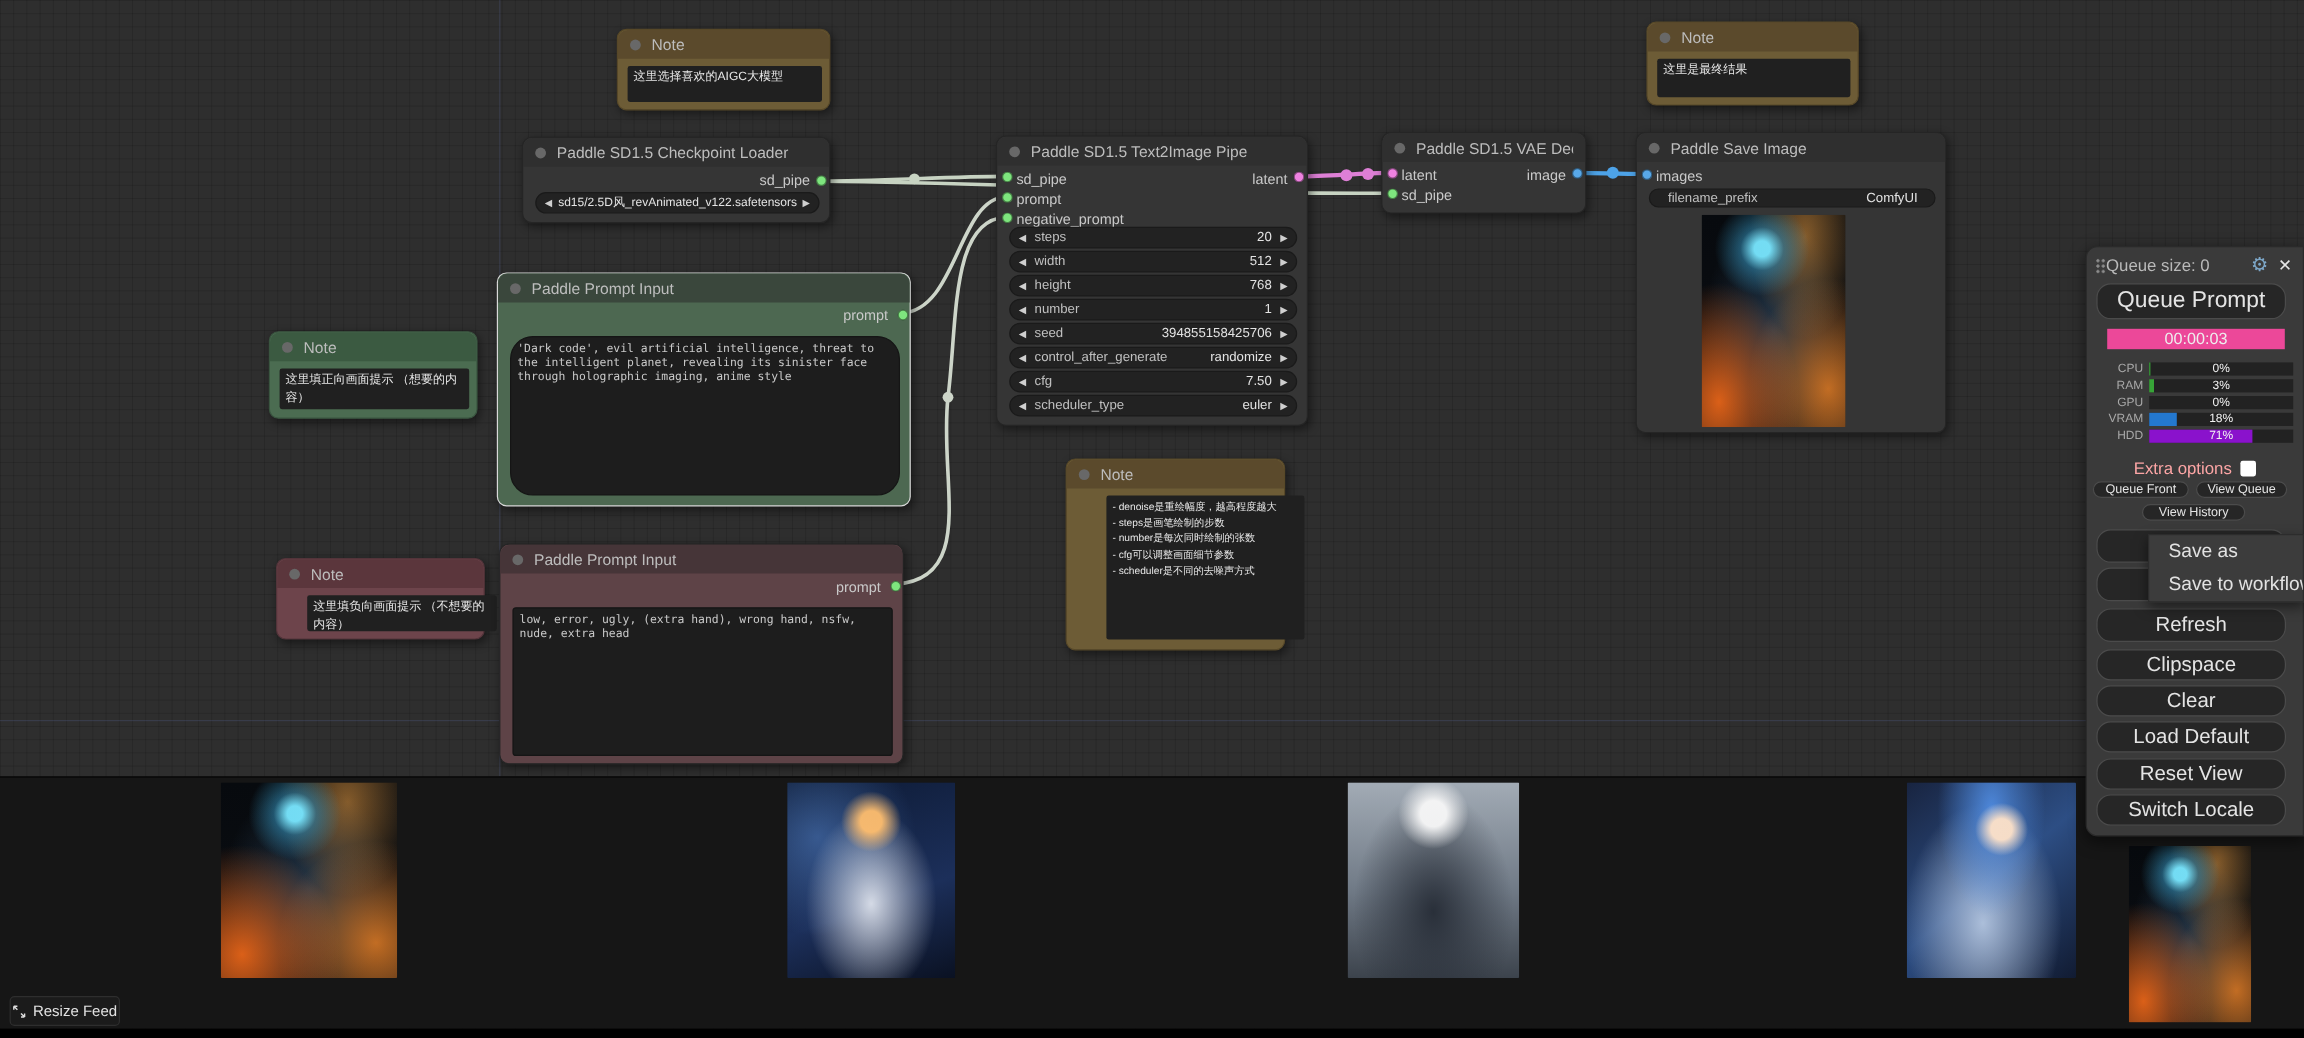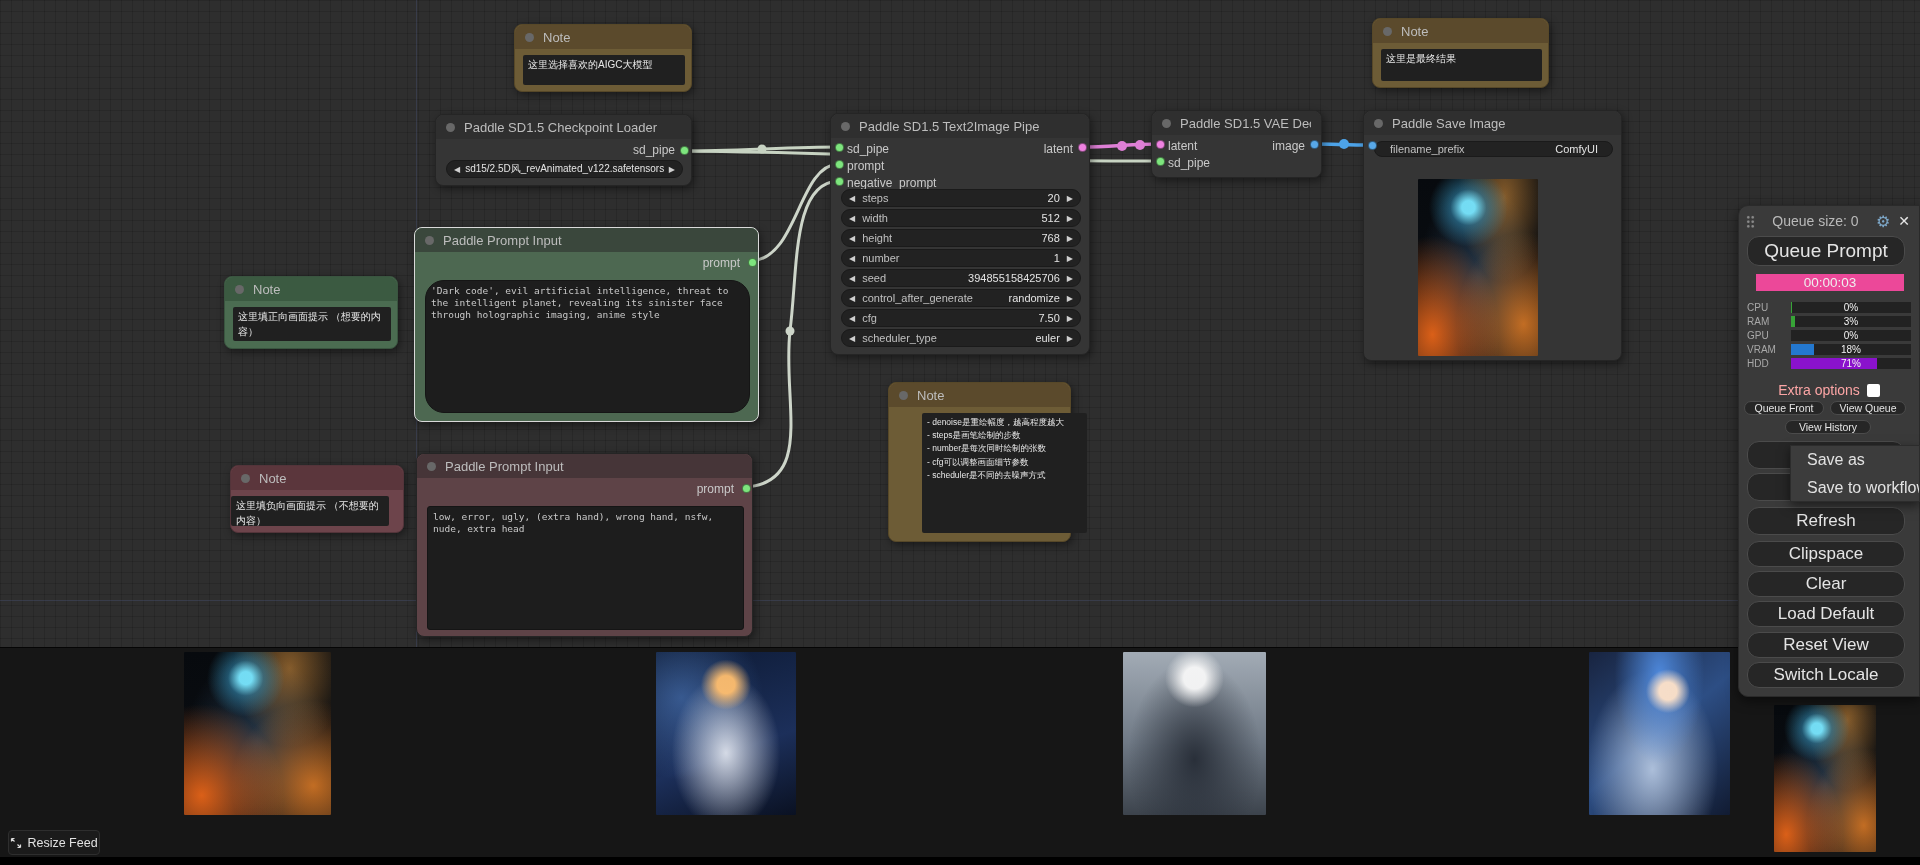--- a/index.html
+++ b/index.html
@@ -84,31 +84,31 @@
       radial-gradient(ellipse at 45% 72%, rgba(195,212,236,0.85), transparent 60%),
       linear-gradient(140deg, #182440, #2d4e84 50%, #111b32); }
 
   
   #sidebar { position:absolute; left:1738px; top:205px; width:182px; height:492px;
     background:#3a3a3a; border:1px solid #2a2a2a; border-radius:10px 0 0 10px;
     box-shadow:0 4px 12px rgba(0,0,0,0.5); z-index:4; }
   .sb-head { position:absolute; left:0; top:4px; width:100%; height:22px; display:flex; align-items:center; }
   .drag-dots { width:9px; height:13px; margin-left:7px;
     background:radial-gradient(circle, #8d8d8d 1.1px, transparent 1.4px); background-size:4.5px 4.5px; }
-  .qsize { flex:1; text-align:center; color:#b9b9b9; font-size:14px; }
+  .qsize { flex:1; text-align:left; color:#b9b9b9; font-size:14px; }
   .gear { color:#7da7c8; font-size:16px; margin-right:8px; cursor:default; }
   .xclose { color:#e6e6e6; font-size:14px; margin-right:9px; }
   .btn { position:absolute; left:8px; width:158px; background:#262626; border:1px solid #4b4b4b;
     border-radius:12px; color:#e4e4e4; font-size:17px; display:flex; align-items:center; justify-content:center; }
   .btn.small { font-size:10.5px; border-radius:8px; }
   #timer { position:absolute; left:17px; top:68px; width:148px; height:17px; background:#ec4899;
     color:#eee; font-size:13.5px; display:flex; align-items:center; justify-content:center; }
   .stats { position:absolute; left:8px; top:96px; width:164px; display:flex; flex-direction:column; gap:3px; }
   .stat-row { display:flex; align-items:center; height:11px; }
-  .stat-label { width:44px; text-align:left; padding-right:5px; color:#a8a8a8; font-size:10px; }
+  .stat-label { width:44px; text-align:right; padding-right:5px; color:#a8a8a8; font-size:10px; }
   .stat-bar { flex:1; height:11px; background:#222; position:relative; }
   .stat-fill { position:absolute; left:0; top:0; height:100%; }
   .stat-val { position:absolute; left:0; top:0; width:100%; height:100%; display:flex;
     align-items:center; justify-content:center; color:#f2f2f2; font-size:10px; }
   .extra-row { position:absolute; left:0; top:176px; width:100%; display:flex; align-items:center; justify-content:center; gap:7px; }
   .extra-label { color:#fca5a5; font-size:14px; }
   .checkbox { width:13px; height:13px; background:#fff; border-radius:2px; }
 
   #context-menu { position:absolute; left:1790px; top:445px; width:130px; height:57px;
     background:#3c3c3c; border:1px solid #2c2c2c; box-shadow:0 4px 10px rgba(0,0,0,0.5);
@@ -244,21 +244,21 @@
     <div class="port blue" style="left:158px;top:29px;"></div>
   </div>
 
   <div class="node" style="left:1363px;top:110px;width:259px;height:251px;">
     <div class="node-header">
       <div class="title-dot"></div>
       <div class="node-title">Paddle Save Image</div>
     </div>
     <div class="slot" style="left:16px;top:29px;">images</div>
     <div class="port blue" style="left:4px;top:30px;"></div>
-    <div class="pill" style="left:10px;top:30px;width:239px;height:16px;">
+    <div class="pill" style="left:10px;top:46px;width:239px;height:16px;">
       <span class="lbl" style="margin-left:8px;">filename_prefix</span>
       <span class="val">ComfyUI</span>
     </div>
     <div class="img robot" style="left:54px;top:68px;width:120px;height:177px;"></div>
   </div>
 
   <div class="node note-brown" style="left:1372px;top:18px;width:177px;height:70px;">
     <div class="node-header">
       <div class="title-dot"></div>
       <div class="node-title">Note</div>
@@ -282,21 +282,21 @@
     <div class="slot right" style="right:18px;top:28px;">prompt</div>
     <div class="port green" style="left:333px;top:30px;"></div>
     <div class="textbox" style="left:10px;top:52px;width:325px;height:133px;border-radius:19px;">'Dark code', evil artificial intelligence, threat to the intelligent planet, revealing its sinister face through holographic imaging, anime style</div>
   </div>
 
   <div class="node note-red" style="left:230px;top:465px;width:174px;height:68px;">
     <div class="node-header">
       <div class="title-dot"></div>
       <div class="node-title">Note</div>
     </div>
-    <div class="note-text" style="left:0;top:30px;width:158px;height:30px;">这里填负向画面提示 （不想要的内容）</div>
+    <div class="note-text" style="left:25px;top:30px;width:158px;height:30px;">这里填负向画面提示 （不想要的内容）</div>
   </div>
 
   <div class="node prompt-red" style="left:416px;top:453px;width:337px;height:184px;">
     <div class="node-header">
       <div class="title-dot"></div>
       <div class="node-title">Paddle Prompt Input</div>
     </div>
     <div class="slot right" style="right:18px;top:28px;">prompt</div>
     <div class="port green" style="left:325px;top:30px;"></div>
     <div class="textbox" style="left:10px;top:52px;width:317px;height:124px;">low, error, ugly, (extra hand), wrong hand, nsfw, nude, extra head</div>

